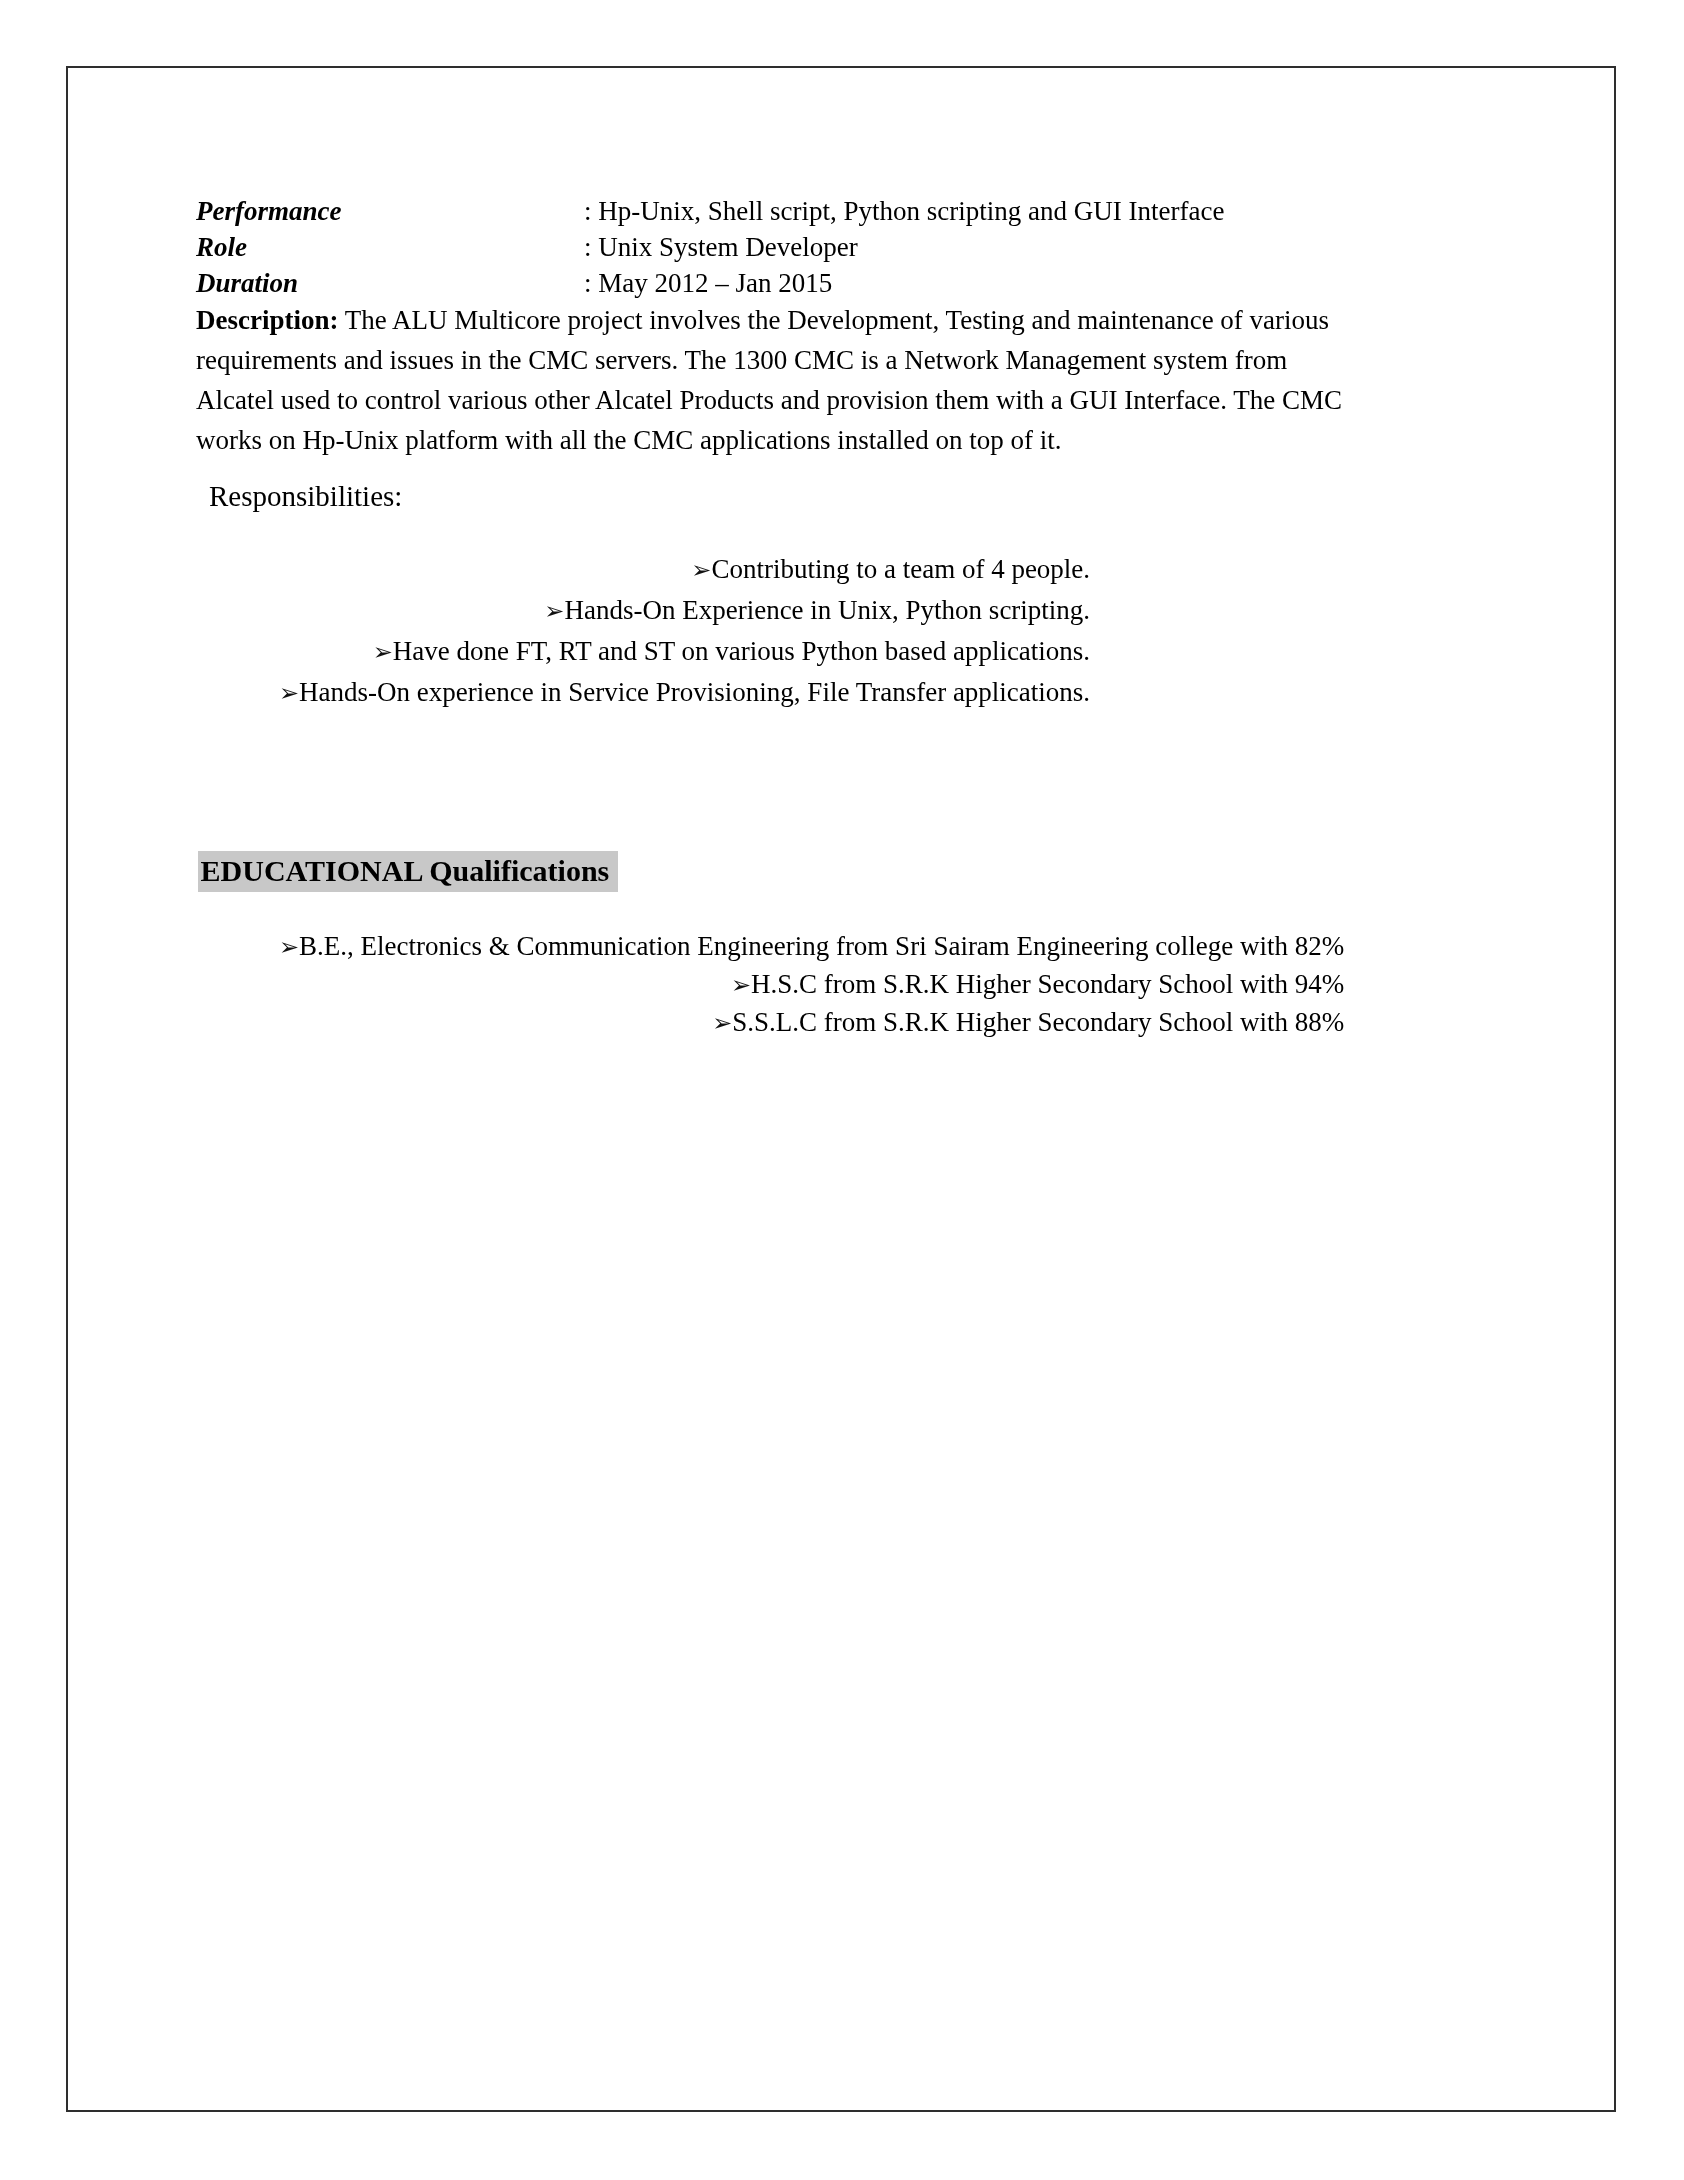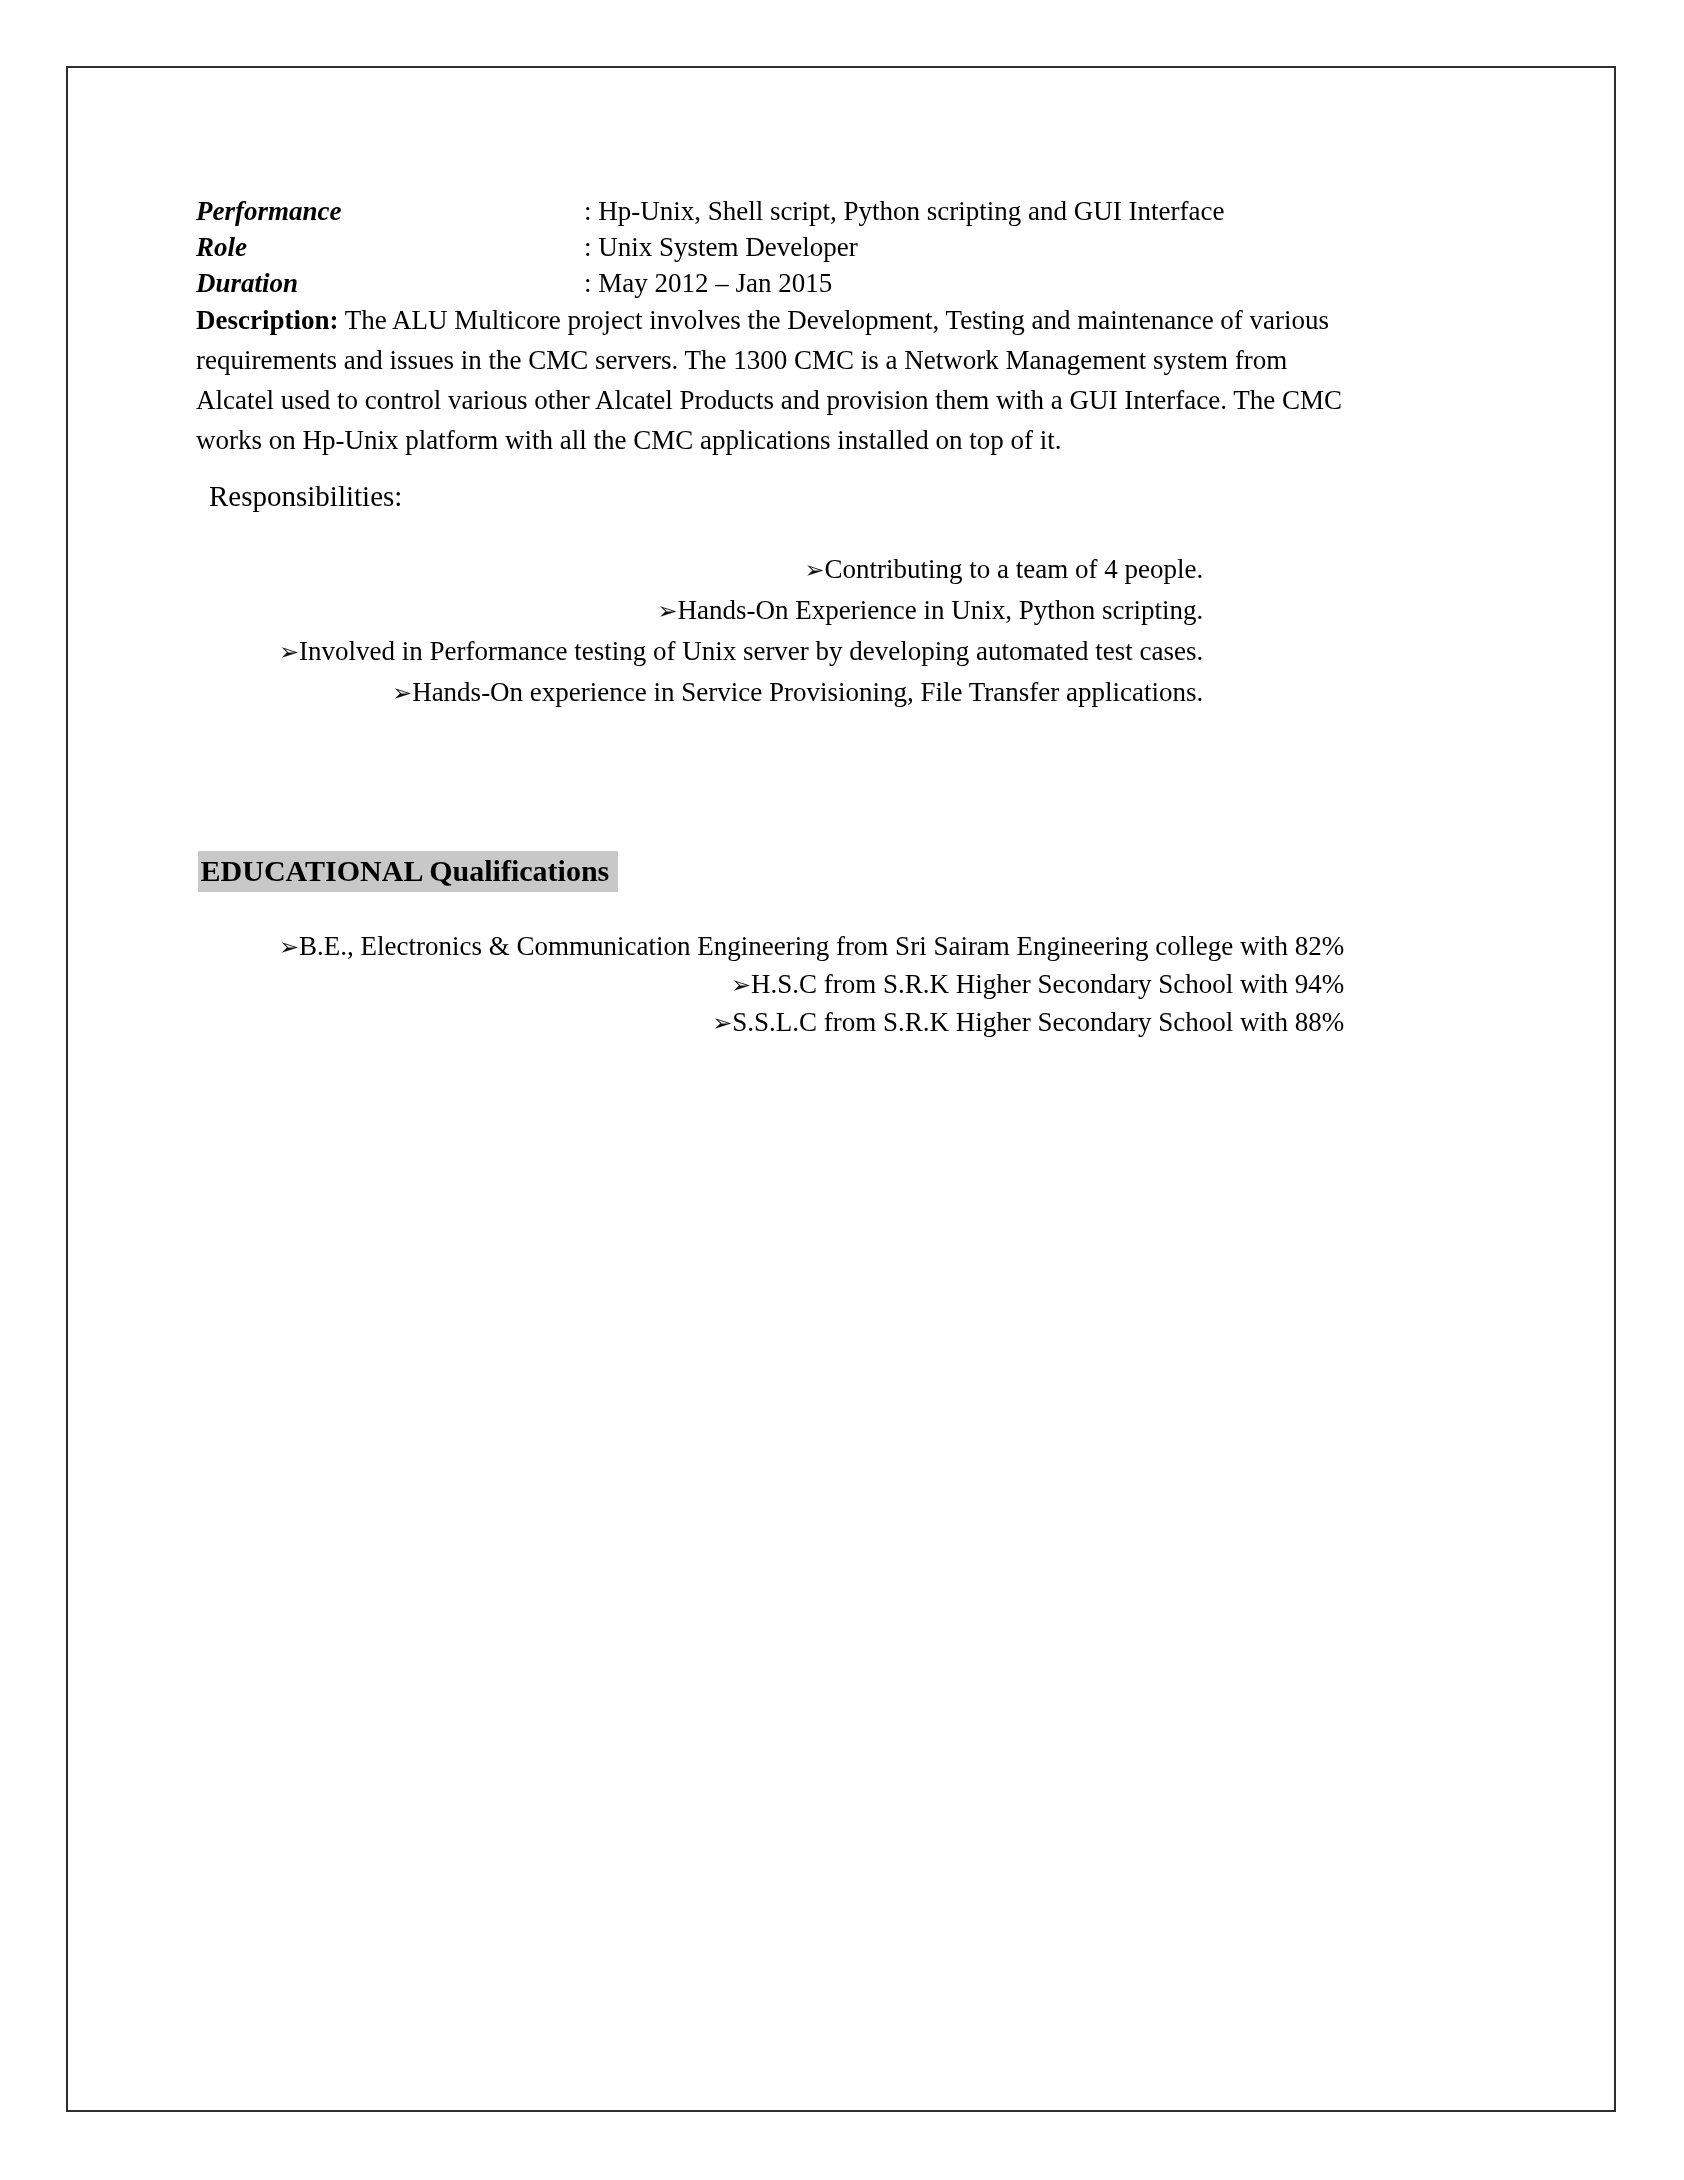--- a/index.html
+++ b/index.html
@@ -130,21 +130,21 @@
   <h3 class="resp-heading">Responsibilities:</h3>
 
   <div class="bullet-list resp-list">
     <div class="bullet-row">
       <span class="bullet-arrow">➢</span><span>Contributing to a team of 4 people.</span>
     </div>
     <div class="bullet-row">
       <span class="bullet-arrow">➢</span><span>Hands-On Experience in Unix, Python scripting.</span>
     </div>
     <div class="bullet-row">
-      <span class="bullet-arrow">➢</span><span>Involved in Performance testing of Unix server by developing automated test cases.</span>
+      <span class="bullet-arrow">➢</span><span>Have done FT, RT and ST on various Python based applications.</span>
     </div>
     <div class="bullet-row">
       <span class="bullet-arrow">➢</span><span>Hands-On experience in Service Provisioning, File Transfer applications.</span>
     </div>
   </div>
 
   <h3 class="edu-heading"><span class="highlight">EDUCATIONAL Qualifications</span></h3>
 
   <div class="bullet-list edu-list">
     <div class="bullet-row">

